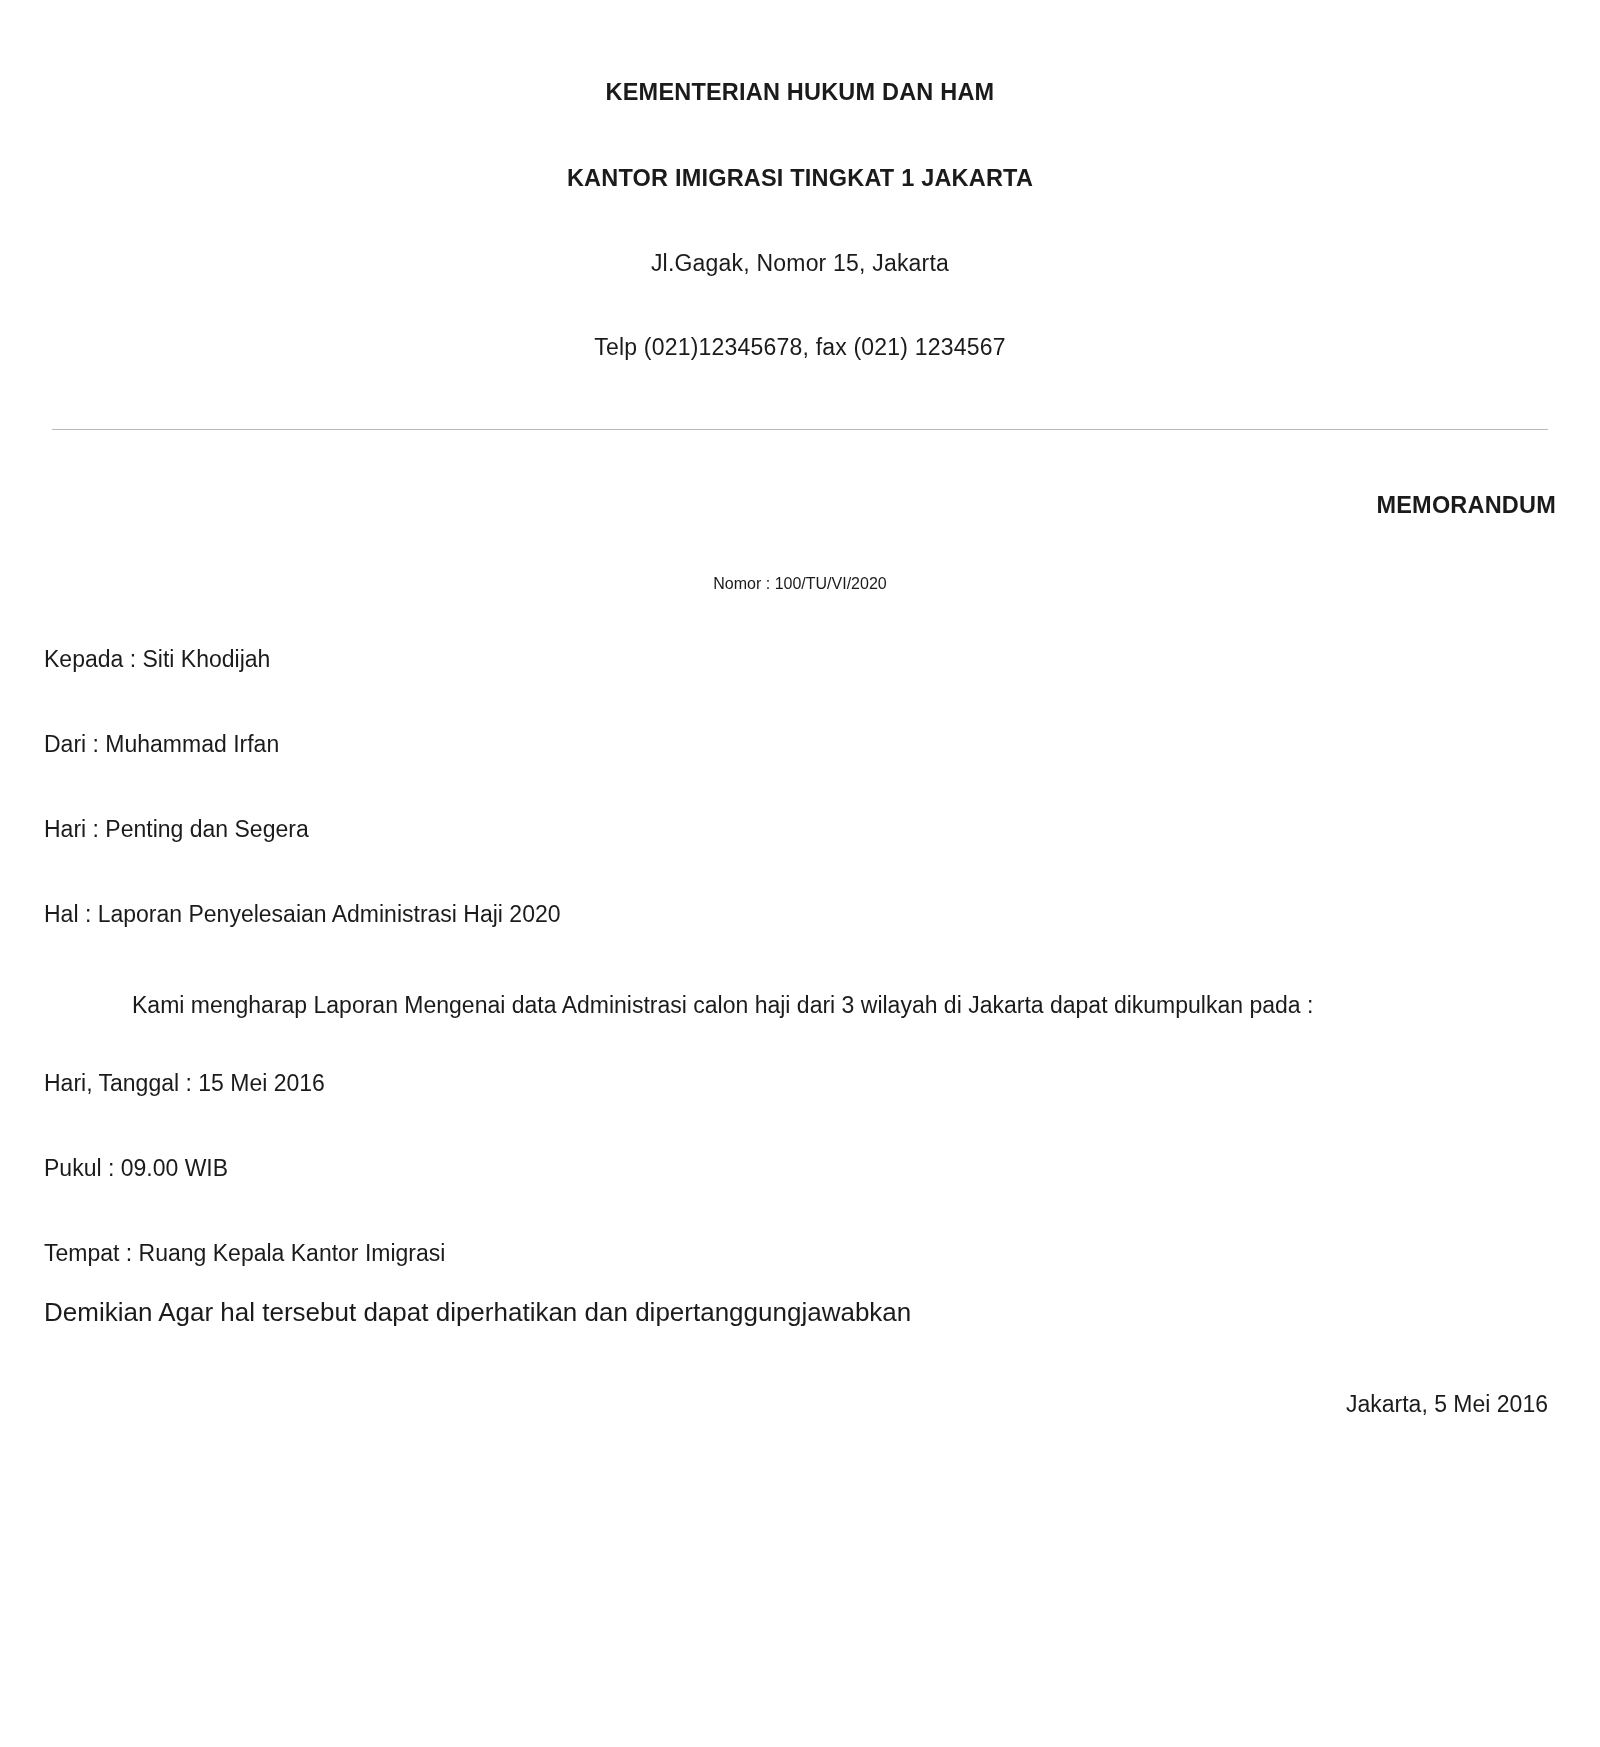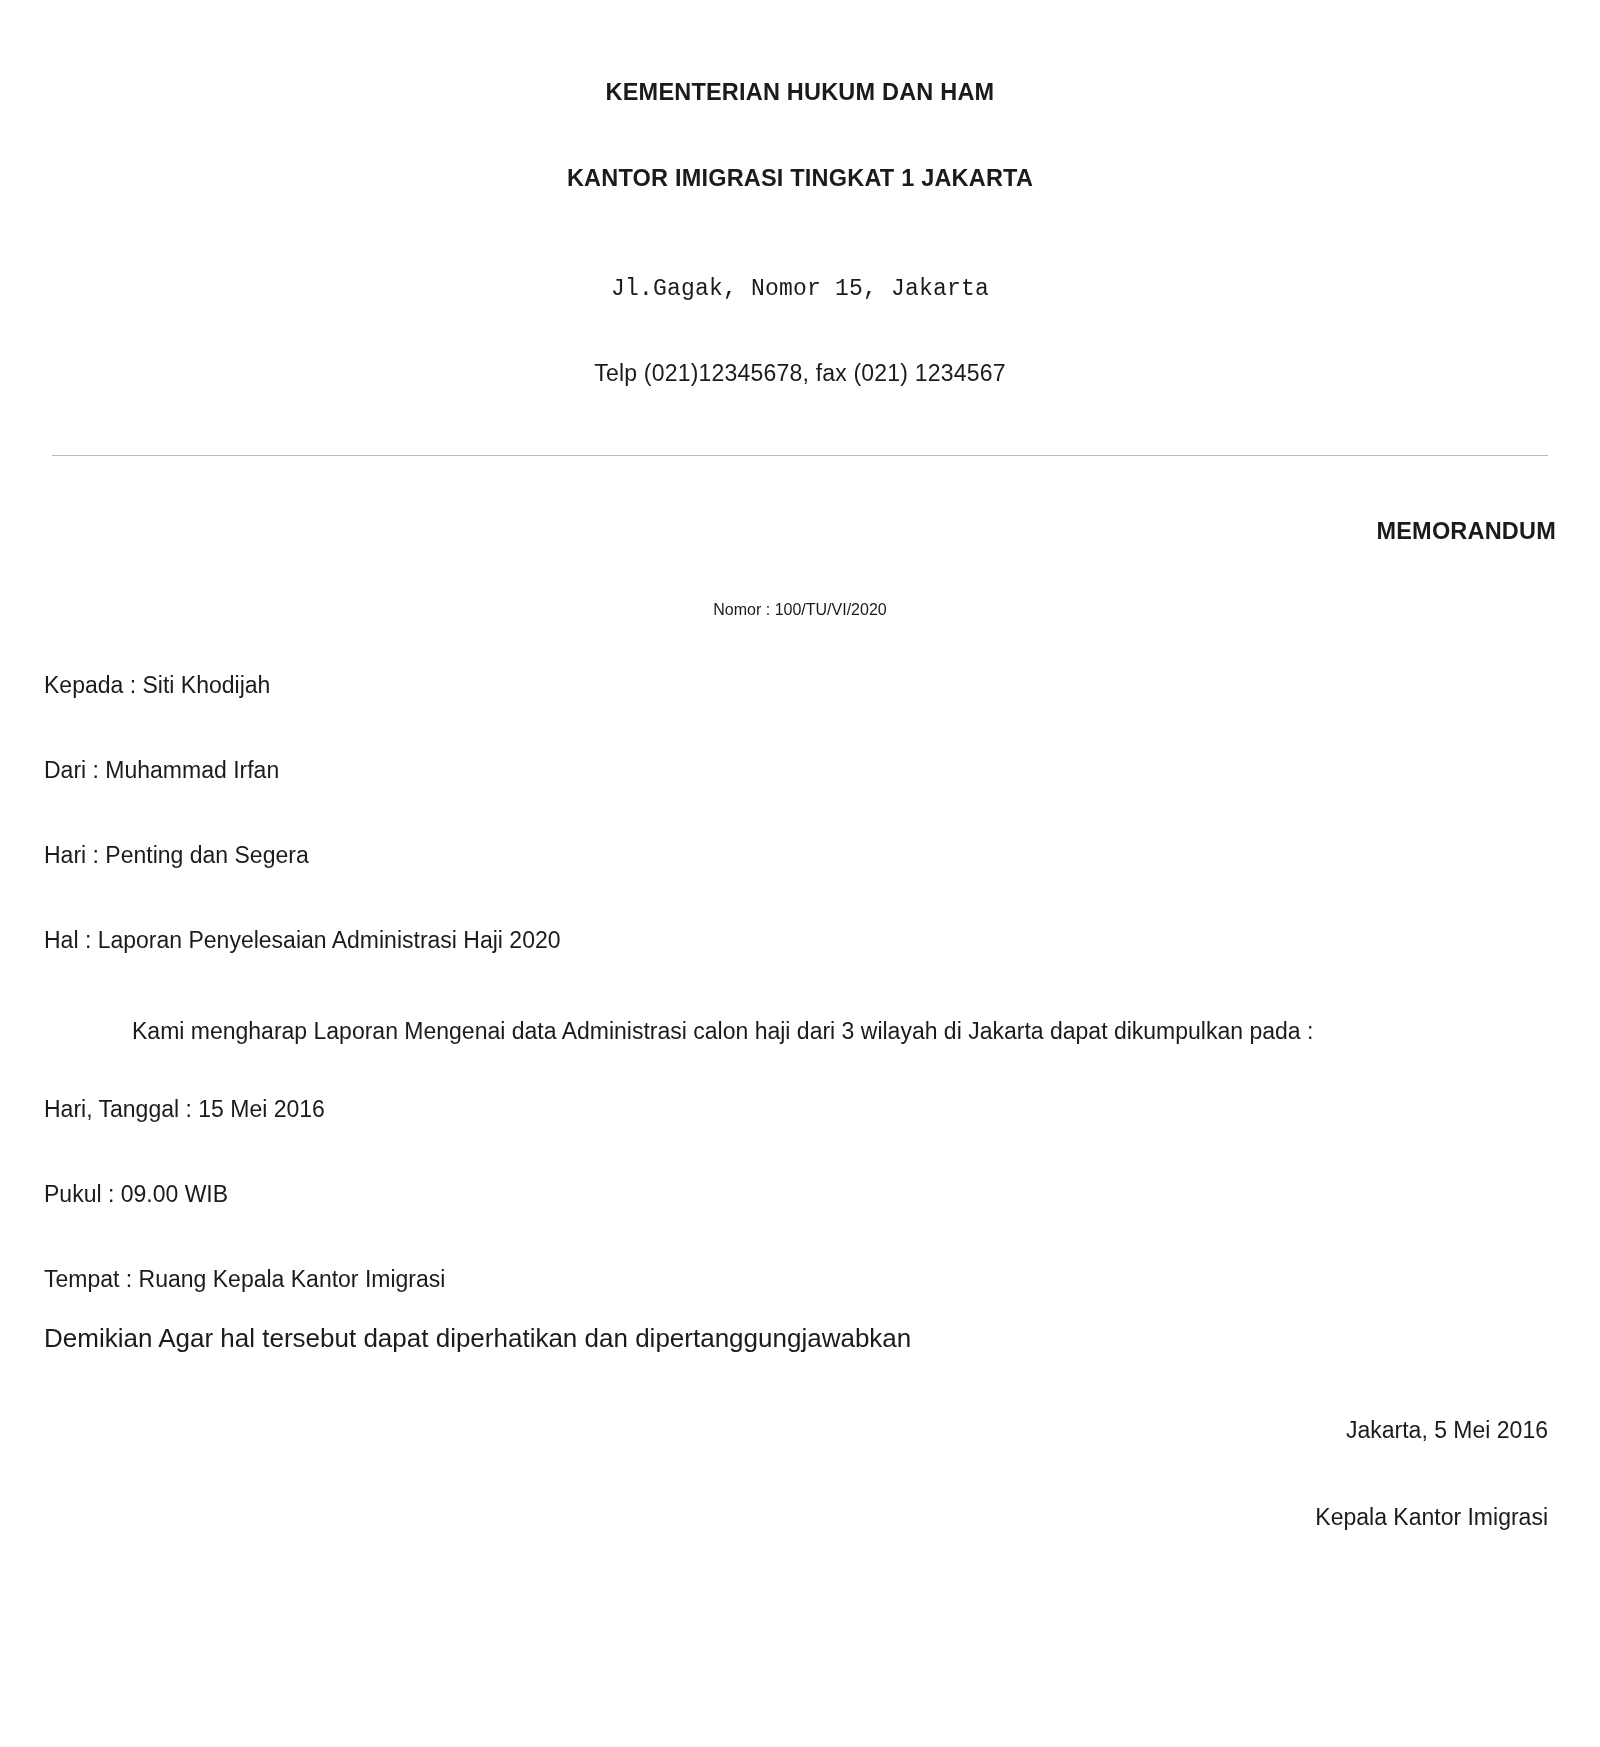--- a/index.html
+++ b/index.html
@@ -33,21 +33,21 @@
     font-size: 23px;
     line-height: 1.25;
     letter-spacing: 0.2px;
   }
   .lh-line.bold {
     font-weight: bold;
     font-size: 23.5px;
   }
   .lh-gap-1 { margin-top: 0; }
   .lh-gap-2 { margin-top: 57px; }
-  .lh-gap-3 { margin-top: 81px; font-family: Liberation Mono, monospace; }
+  .lh-gap-3 { margin-top: 55px; }
   .lh-gap-4 { margin-top: 55px; }
 
   .rule {
     margin: 68px 8px 0 8px;
     border: 0;
     border-top: 1px solid #b9b9b9;
     height: 0;
   }
 
   
@@ -134,16 +134,15 @@
   <div class="fields fields-2">
     <div class="field-line">Hari, Tanggal : 15 Mei 2016</div>
     <div class="field-line">Pukul : 09.00 WIB</div>
     <div class="field-line">Tempat : Ruang Kepala Kantor Imigrasi</div>
   </div>
 
   <div class="closing-line">Demikian Agar hal tersebut dapat diperhatikan dan dipertanggungjawabkan</div>
 
   <div class="signature">
     <div class="sig-line">Jakarta, 5 Mei 2016</div>
-    <div class="sig-line sig-role">Kepala Kantor Imigrasi</div>
   </div>
 
 </div>
 
 </body></html>

